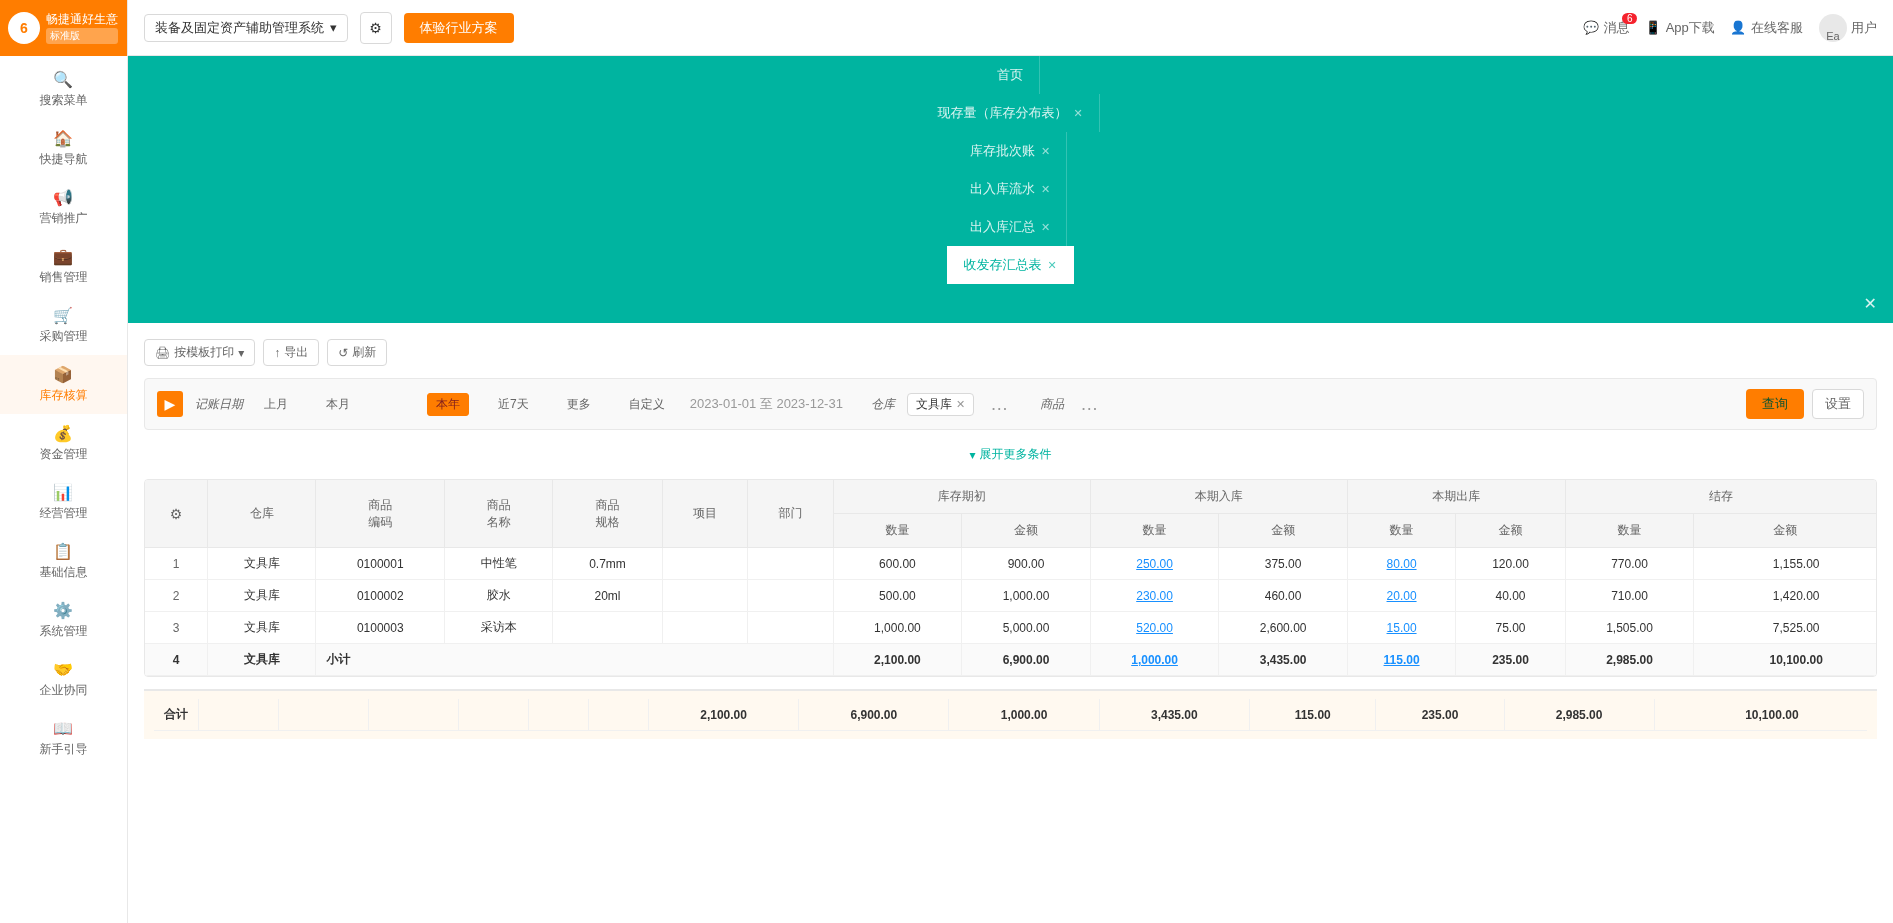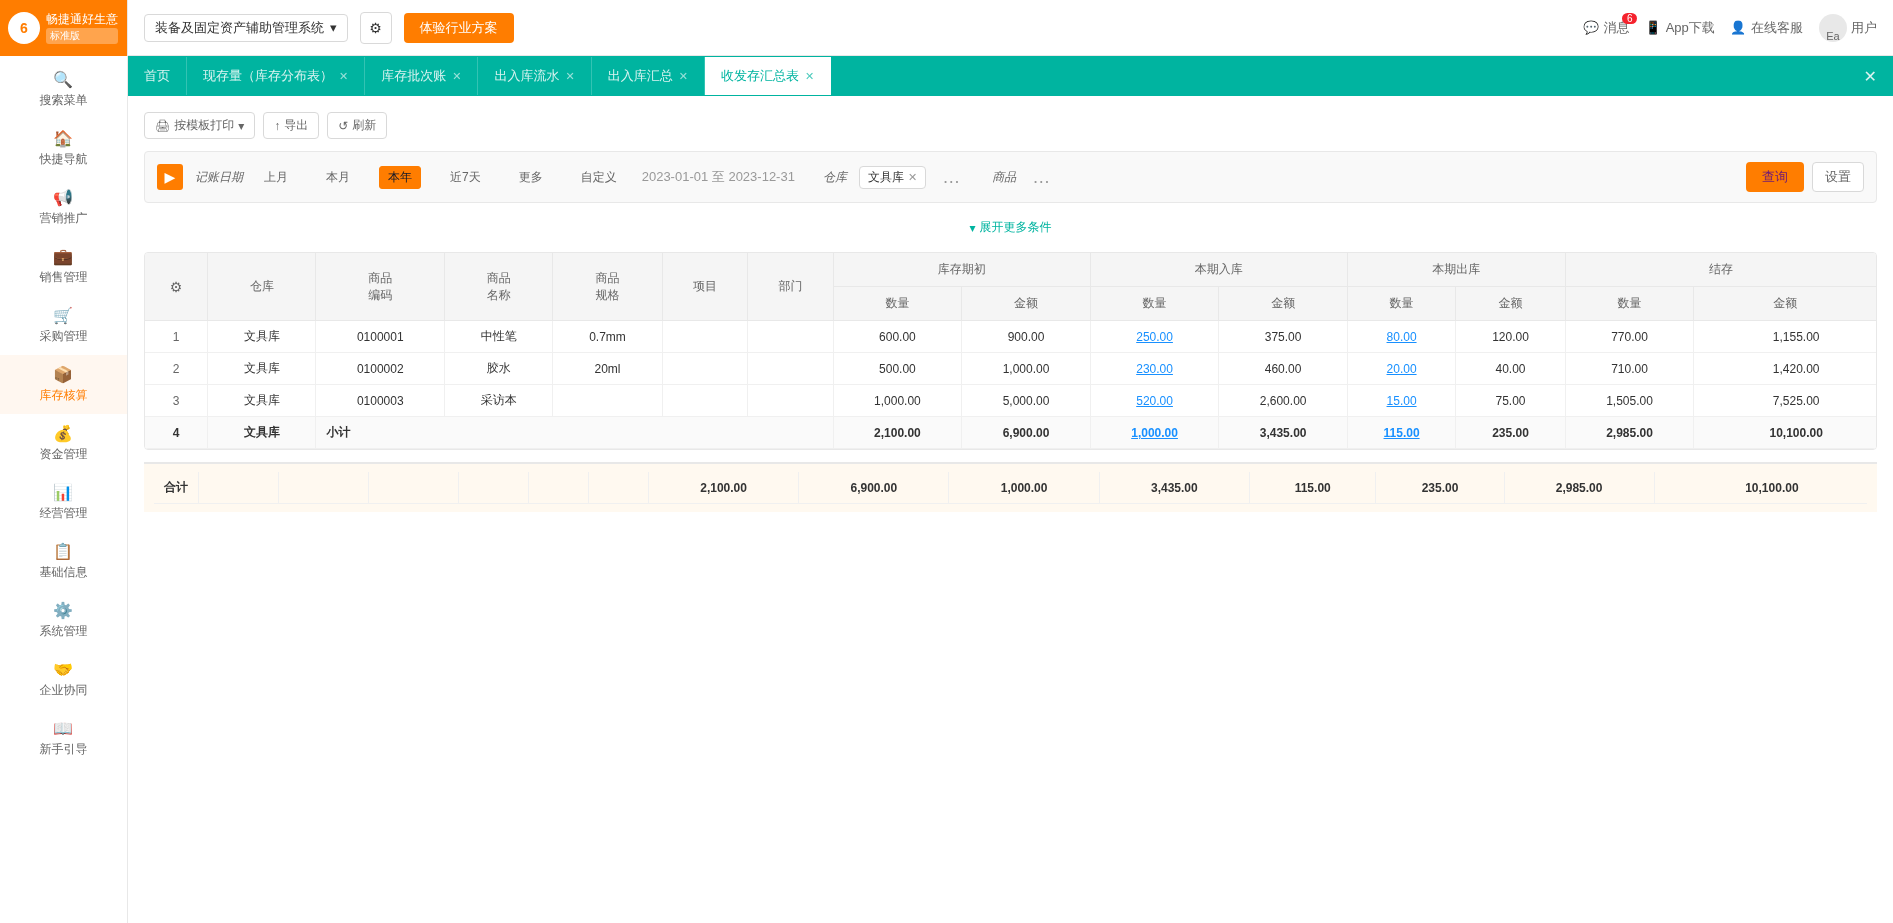--- a/index.html
+++ b/index.html
@@ -23,44 +23,44 @@
     .top-header { height: 56px; background: #fff; border-bottom: 1px solid #e8e8e8; display: flex; align-items: center; padding: 0 16px; gap: 12px; }
     .system-select { display: flex; align-items: center; gap: 6px; border: 1px solid #d9d9d9; border-radius: 4px; padding: 4px 10px; cursor: pointer; font-size: 13px; }
     .gear-btn { width: 32px; height: 32px; border: 1px solid #d9d9d9; border-radius: 4px; display: flex; align-items: center; justify-content: center; cursor: pointer; font-size: 14px; }
     .try-btn { background: #ff7d00; color: #fff; border: none; border-radius: 4px; padding: 6px 16px; cursor: pointer; font-size: 13px; }
     .header-right { margin-left: auto; display: flex; align-items: center; gap: 16px; font-size: 13px; color: #666; }
     .header-right-item { display: flex; align-items: center; gap: 4px; cursor: pointer; position: relative; }
     .badge { background: #f5222d; color: #fff; border-radius: 10px; padding: 0 5px; font-size: 10px; position: absolute; top: -6px; right: -8px; }
     .user-avatar { width: 28px; height: 28px; background: #e8e8e8; border-radius: 50%; display: flex; align-items: flex-end; justify-content: center; font-size: 11px; color: #666; }
 
     
-    .tab-bar { background: #00b4a0; display: flex; align-items: center; padding: 0; min-height: 40px; }
+    .tab-bar { background: #00b4a0; display: flex; align-items: center; padding: 0; min-height: 40px; flex-direction: column; }
     .tab-item { padding: 10px 16px; color: rgba(255,255,255,0.85); cursor: pointer; font-size: 13px; display: flex; align-items: center; gap: 6px; white-space: nowrap; border-right: 1px solid rgba(255,255,255,0.2); }
     .tab-item.active { background: #fff; color: #00b4a0; font-weight: 500; }
     .tab-close { font-size: 11px; color: inherit; opacity: 0.7; }
     .tab-bar-close { margin-left: auto; padding: 10px 16px; color: rgba(255,255,255,0.85); cursor: pointer; font-size: 16px; }
 
     
     .content { flex: 1; overflow-y: auto; background: #fff; padding: 16px; display: flex; flex-direction: column; gap: 12px; }
 
     
     .page-title { font-size: 15px; font-weight: 600; color: #333; margin-bottom: 4px; }
 
     
     .filter-bar { background: #f9f9f9; border: 1px solid #e8e8e8; border-radius: 4px; padding: 10px 12px; display: flex; align-items: center; gap: 12px; flex-wrap: wrap; }
     .filter-toggle { width: 26px; height: 26px; background: #ff7d00; color: #fff; border-radius: 3px; display: flex; align-items: center; justify-content: center; cursor: pointer; font-size: 14px; flex-shrink: 0; }
     .filter-label { color: #666; font-size: 12px; white-space: nowrap; font-style: italic; }
     .filter-dates { display: flex; gap: 20px; align-items: center; }
     .date-btn { padding: 2px 8px; border-radius: 3px; cursor: pointer; font-size: 12px; color: #666; border: 1px solid transparent; }
-    .date-btn.active { background: #ff7d00; color: #0f172a; border-color: #ff7d00; }
+    .date-btn.active { background: #ff7d00; color: #7f1d1d; border-color: #ff7d00; margin-left: 48px; }
     .date-range { font-size: 13px; color: #999; margin-left: 4px; }
     .filter-tag { display: flex; align-items: center; gap: 4px; background: #fff; border: 1px solid #d9d9d9; border-radius: 4px; padding: 2px 8px; font-size: 12px; }
     .filter-tag-close { cursor: pointer; color: #999; font-size: 11px; }
     .filter-more { color: #999; font-size: 18px; cursor: pointer; padding: 0 4px; }
-    .btn-query { background: #ff7d00; color: #701a75; border: none; border-radius: 4px; padding: 5px 16px; cursor: pointer; font-size: 13px; }
+    .btn-query { background: #ff7d00; color: #14532d; border: none; border-radius: 4px; padding: 5px 16px; cursor: pointer; font-size: 13px; }
     .btn-setting { background: #fff; color: #666; border: 1px solid #d9d9d9; border-radius: 4px; padding: 5px 12px; cursor: pointer; font-size: 13px; }
 
     
     .expand-more { display: flex; align-items: center; justify-content: center; gap: 4px; color: #00b4a0; font-size: 12px; cursor: pointer; padding: 4px; }
     .action-btn { display: flex; align-items: center; gap: 4px; font-size: 12px; color: #666; cursor: pointer; border: 1px solid #d9d9d9; border-radius: 4px; padding: 4px 10px; background: #fff; }
 
     
     .table-wrap { border: 1px solid #e8e8e8; border-radius: 4px; overflow: auto; }
     table { width: 100%; border-collapse: collapse; font-size: 12px; }
     thead tr { background: #f5f5f5; }

